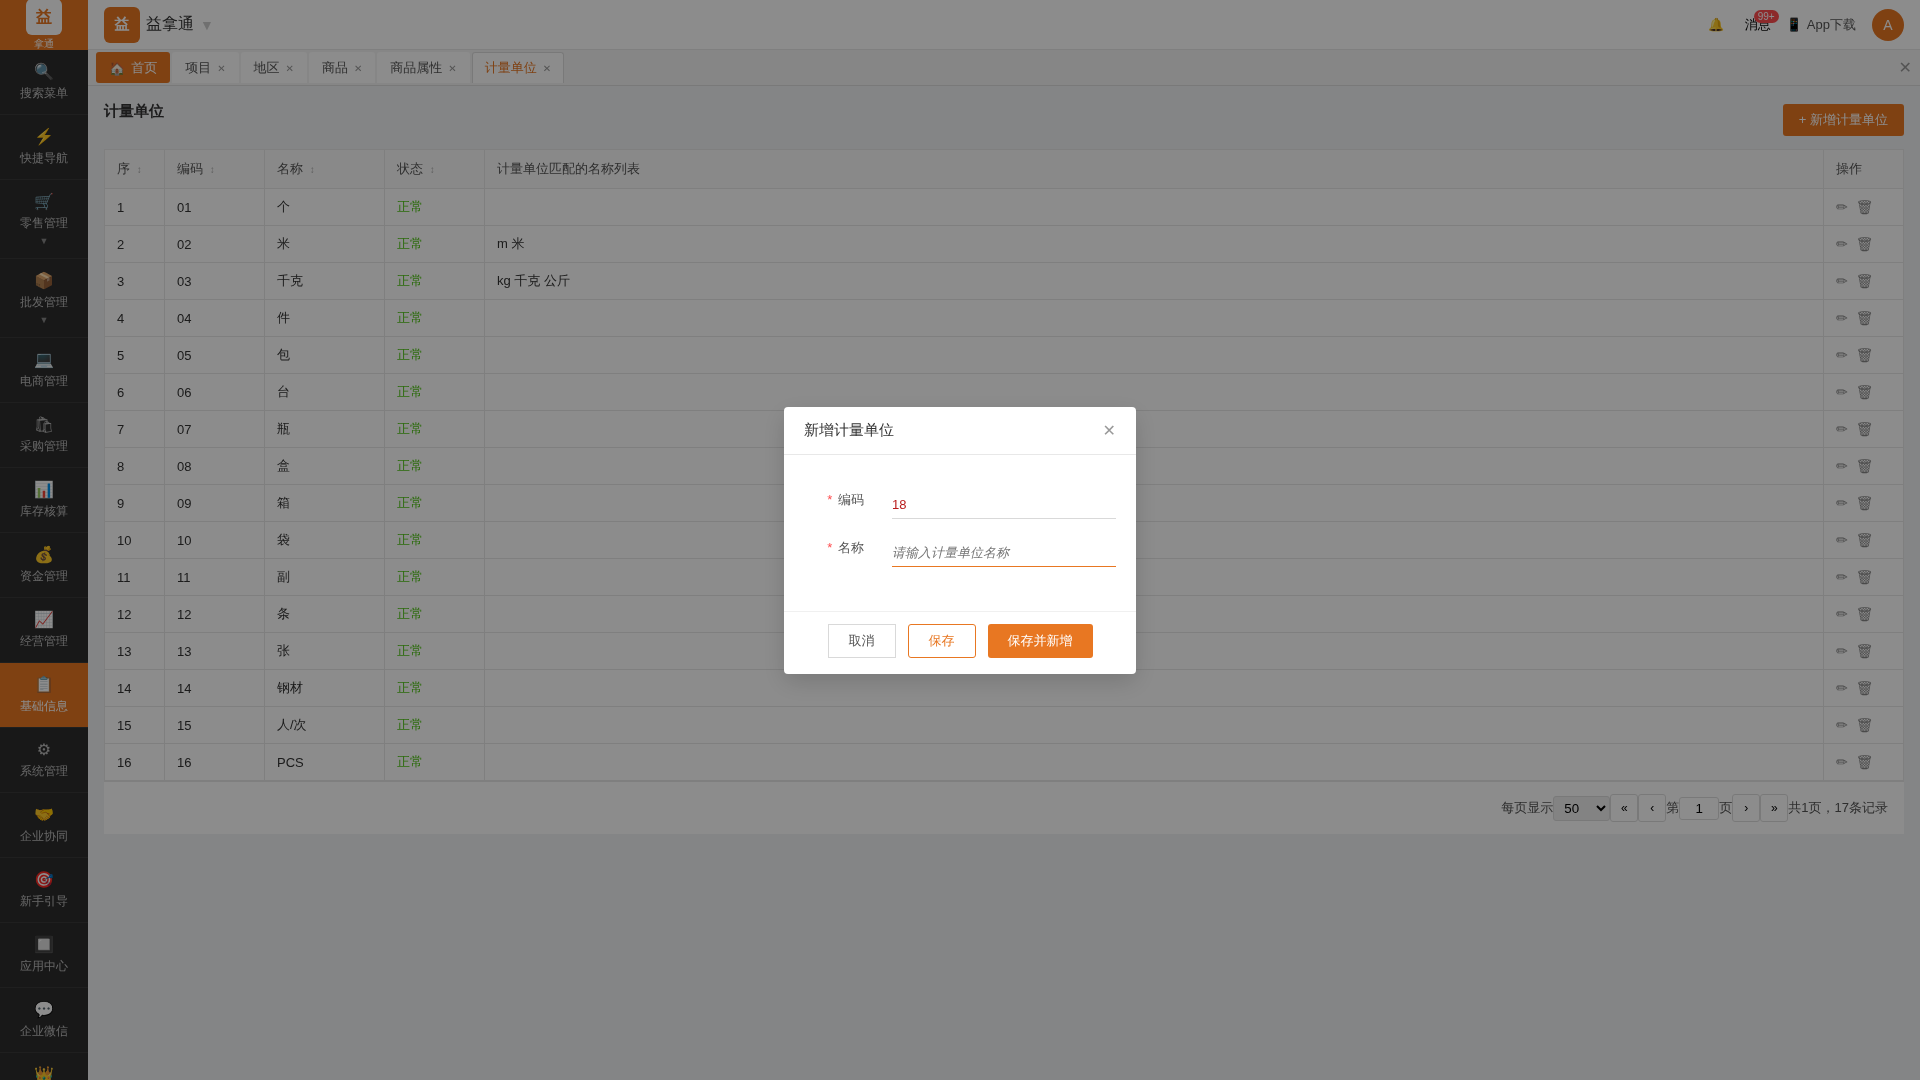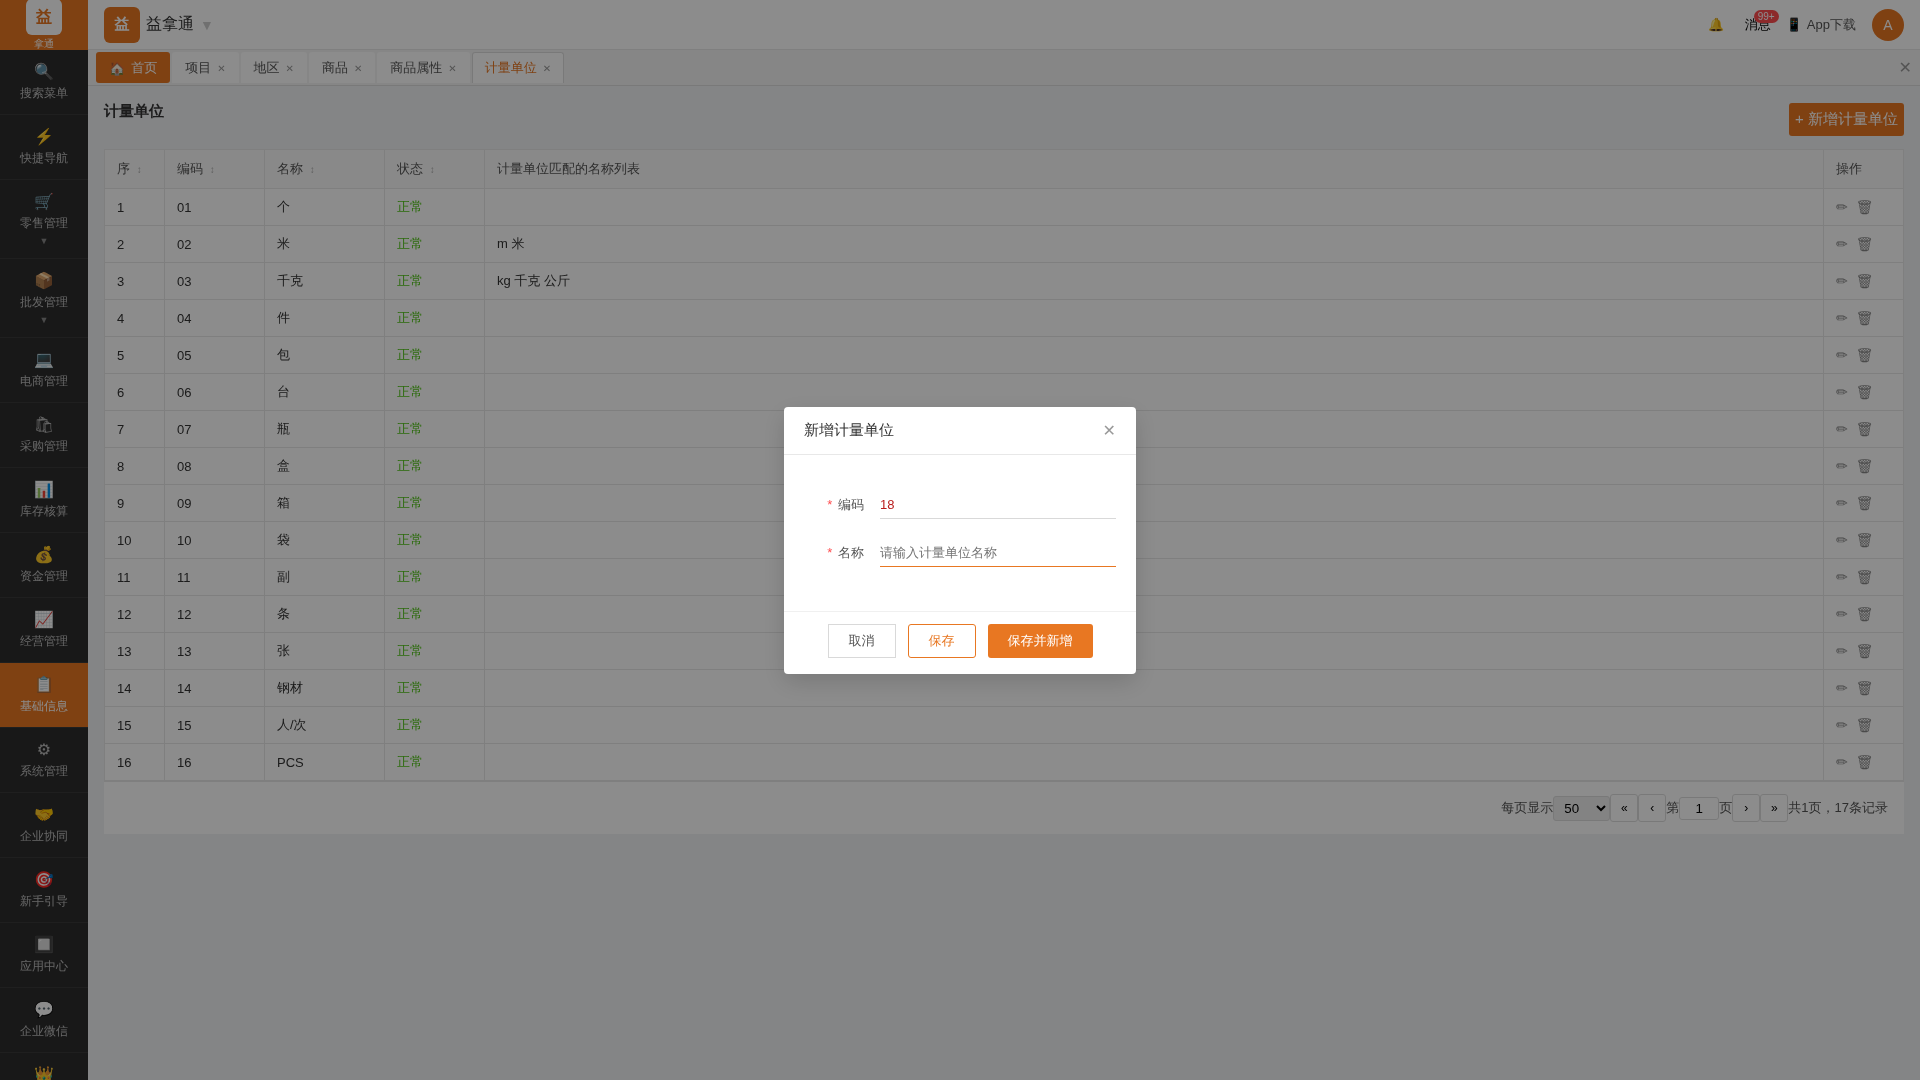--- a/index.html
+++ b/index.html
@@ -27,21 +27,21 @@
     
     .tabs-bar { background: #f5f5f5; border-bottom: 1px solid #ddd; display: flex; align-items: center; padding: 0 8px; height: 36px; flex-shrink: 0; }
     .tab-item { display: flex; align-items: center; padding: 6px 12px; cursor: pointer; font-size: 13px; color: #555; border: 1px solid transparent; border-bottom: none; margin-right: 2px; background: #fff; border-radius: 3px 3px 0 0; gap: 6px; }
     .tab-item.active { background: #fff; border-color: #ddd; color: #e87722; border-bottom-color: #fff; }
     .tab-item .tab-close { font-size: 10px; color: #999; cursor: pointer; }
     .tab-home { background: #e87722; color: #fff; border-radius: 3px; }
 
     
     .content { flex: 1; padding: 16px; overflow: auto; position: relative; }
     .page-title { font-size: 15px; font-weight: bold; color: #333; margin-bottom: 16px; }
-    .btn-primary { background: #e87722; color: #fff; border: none; padding: 7px 6px; border-radius: 3px; cursor: pointer; font-size: 15px; }
+    .btn-primary { background: #e87722; color: #fff; border: none; padding: 7px 16px; border-radius: 3px; cursor: pointer; font-size: 13px; }
 
     
     .data-table { width: 100%; border-collapse: collapse; background: #fff; }
     .data-table th { background: #fafafa; border: 1px solid #e8e8e8; padding: 10px 12px; text-align: left; font-weight: 500; color: #555; font-size: 13px; }
     .data-table td { border: 1px solid #e8e8e8; padding: 9px 12px; color: #333; font-size: 13px; }
     .status-normal { color: #52c41a; }
     .action-icons { display: flex; gap: 8px; }
     .action-icon { cursor: pointer; color: #888; font-size: 14px; }
     .sort-icon { font-size: 10px; color: #aaa; margin-left: 3px; }
 
@@ -53,25 +53,25 @@
 
     
     .overlay { position: fixed; top: 0; left: 0; width: 100%; height: 100%; background: rgba(0,0,0,0.45); z-index: 100; display: flex; align-items: center; justify-content: center; }
 
     
     .modal { background: #fff; border-radius: 4px; width: 352px; box-shadow: 0 8px 24px rgba(0,0,0,0.15); }
     .modal-header { display: flex; align-items: center; justify-content: space-between; padding: 14px 20px; border-bottom: 1px solid #e8e8e8; }
     .modal-title { font-size: 15px; font-weight: 500; color: #333; }
     .modal-close { cursor: pointer; color: #999; font-size: 16px; background: none; border: none; }
     .modal-body { padding: 24px 20px; }
-    .form-row { display: flex; align-items: center; margin-bottom: 20px; gap: 16px; margin-top: 12px; }
+    .form-row { display: flex; margin-bottom: 20px; gap: 28px; margin-top: 12px; }
     .form-label { width: 60px; text-align: right; font-size: 13px; color: #555; flex-shrink: 0; }
     .form-label .required { color: #ff4d4f; margin-right: 2px; }
     .form-input { flex: 1; border: none; border-bottom: 1px solid #d9d9d9; padding: 6px 0; font-size: 13px; outline: none; color: #b91c1c; }
-    .form-input.active-border { border-bottom: 1px solid #e87722; }
+    .form-input.active-border { border-bottom: 1px solid #e87722; font-style: italic; }
     .modal-footer { padding: 12px 20px 16px; display: flex; justify-content: center; gap: 12px; border-top: 1px solid #f0f0f0; }
     .btn-cancel { background: #fff; border: 1px solid #d9d9d9; color: #555; padding: 7px 20px; border-radius: 0; cursor: pointer; font-size: 13px; }
     .btn-save { background: #fff; border: 1px solid #e87722; color: #e87722; padding: 7px 20px; border-radius: 3px; cursor: pointer; font-size: 13px; }
     .btn-save-new { background: #e87722; border: none; color: #fff; padding: 7px 20px; border-radius: 3px; cursor: pointer; font-size: 13px; }
 
     .col-seq { width: 60px; }
     .col-code { width: 100px; }
     .col-name { width: 120px; }
     .col-status { width: 100px; }
     .col-match { }

